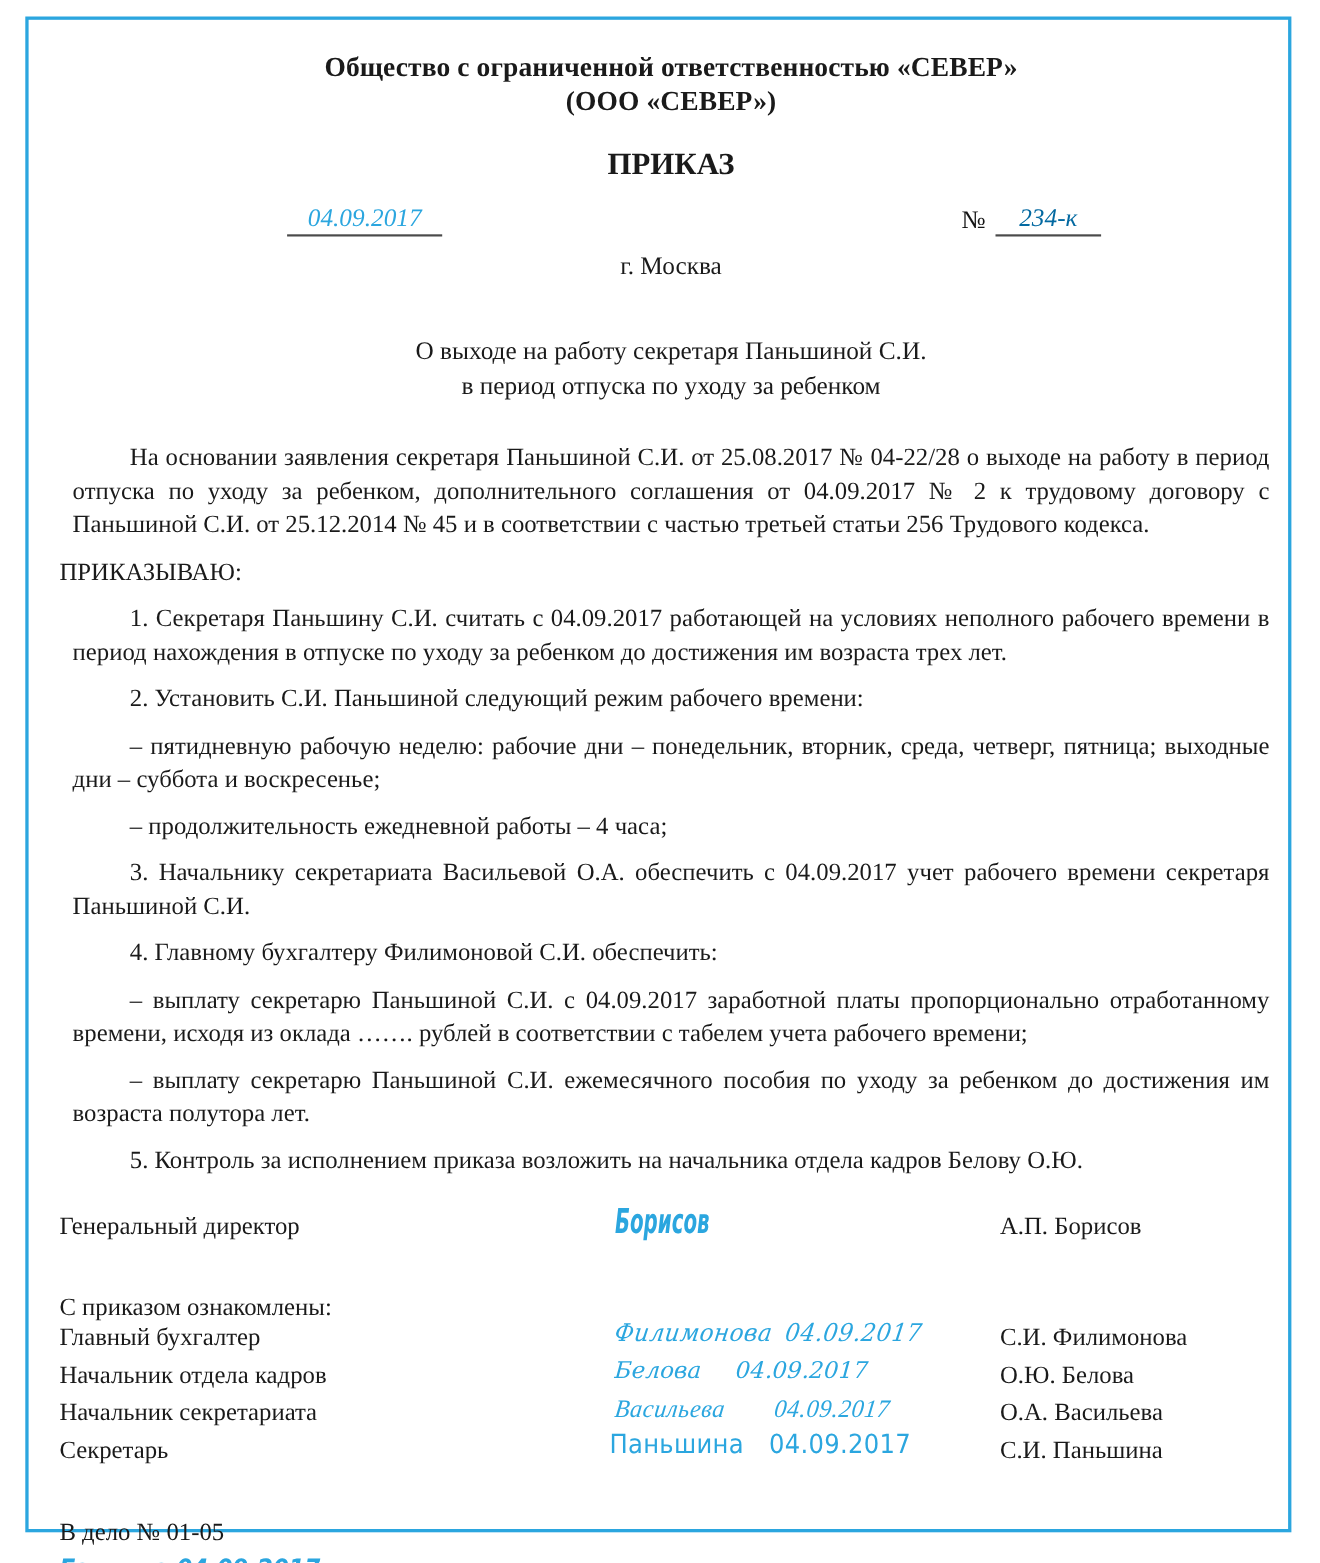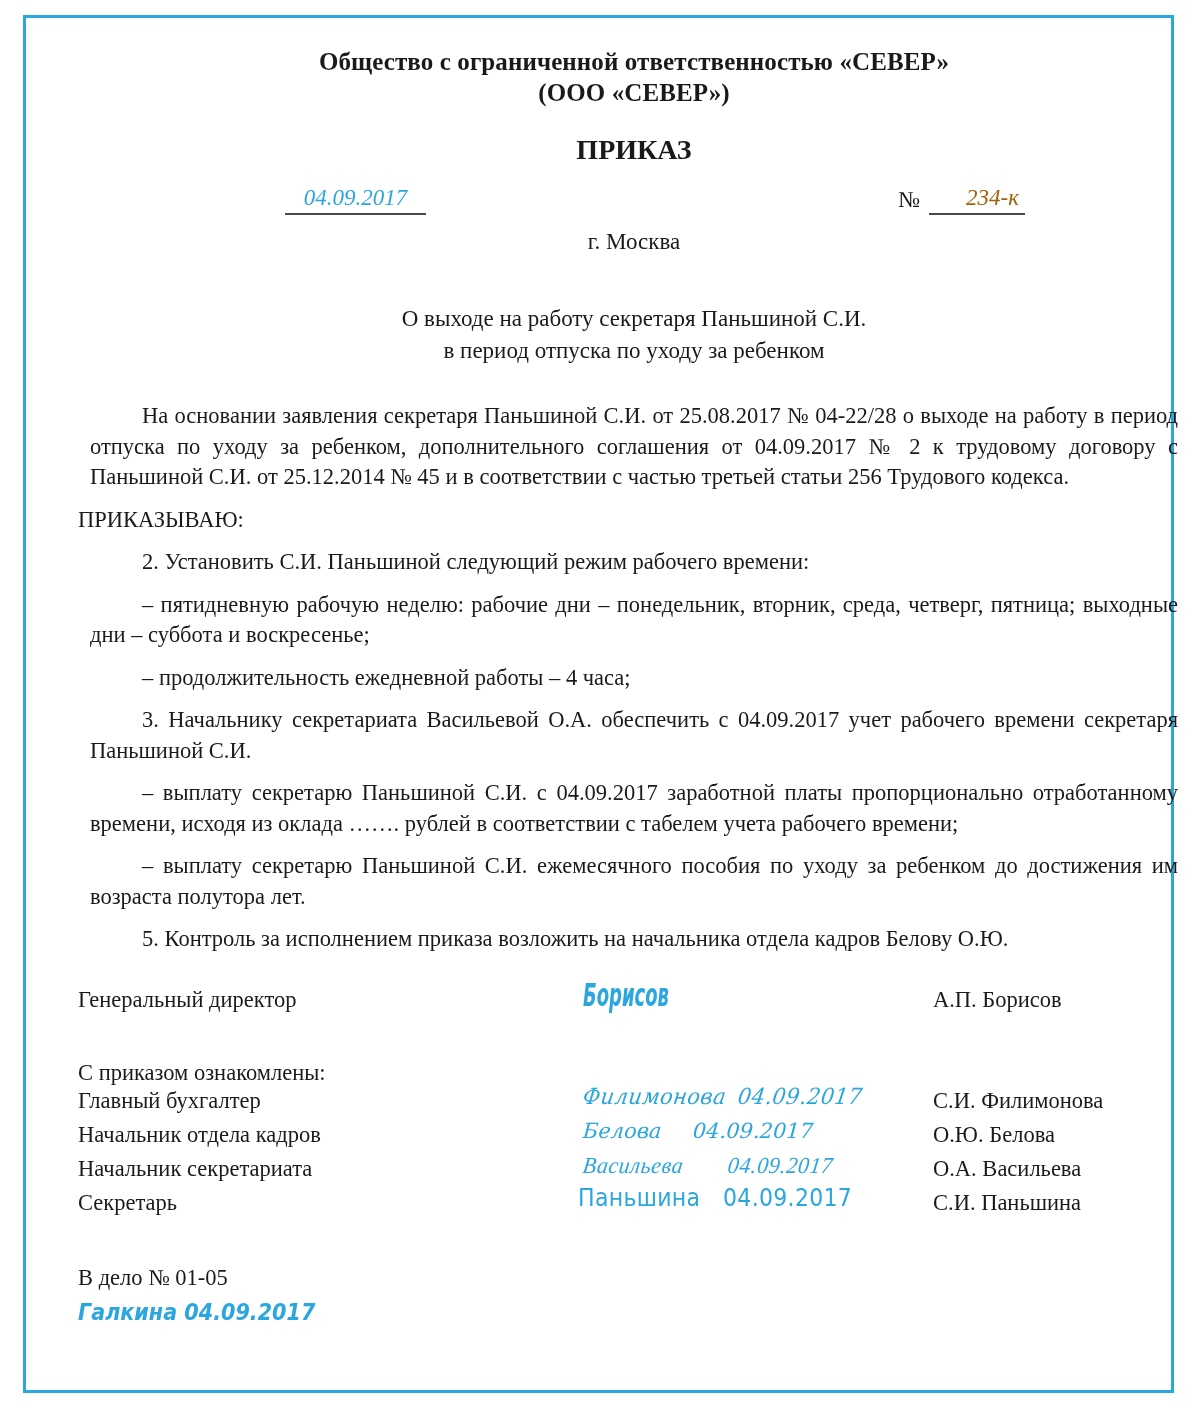--- a/index.html
+++ b/index.html
@@ -24,21 +24,21 @@
     top: 15px;
     width: 1151px;
     height: 1378px;
     border: 3px solid #2ba6df;
     box-sizing: border-box;
     background: #ffffff;
   }
 
   #doc-page {
     position: absolute;
-    left: 52px;
+    left: 28px;
     top: 28px;
     width: 1112px;
     height: 1350px;
   }
 
   
   .hdr-line {
     text-align: center;
     font-weight: bold;
     font-size: 25px;
@@ -80,24 +80,24 @@
     gap: 9px;
   }
   #number-label {
     font-size: 23px;
     color: #141414;
     padding-bottom: 2px;
   }
   #number-field {
     min-width: 84px;
     padding: 0 6px 2px 6px;
-    text-align: right;
-    font-style: italic;
-    font-size: 23px;
-    color: #a16207;
+    text-align: center;
+    font-style: italic;
+    font-size: 23px;
+    color: #0369a1;
     border-bottom: 2px solid #4a4a4a;
   }
   #city-line {
     text-align: center;
     font-size: 23px;
     line-height: 30px;
     margin-top: 8px;
   }
 
   
@@ -244,24 +244,26 @@
     <div id="city-line">г. Москва</div>
 
     <div id="subject-block">
       <div>О выходе на работу секретаря Паньшиной С.И.</div>
       <div>в период отпуска по уходу за ребенком</div>
     </div>
 
     <div id="body-block">
       <p class="para-indent">На основании заявления секретаря Паньшиной С.И. от 25.08.2017 № 04-22/28 о выходе на работу в период отпуска по уходу за ребенком, дополнительного соглашения от 04.09.2017 № 2 к трудовому договору с Паньшиной С.И. от 25.12.2014 № 45 и в соответствии с частью третьей статьи 256 Трудового кодекса.</p>
       <p class="para-flush">ПРИКАЗЫВАЮ:</p>
+      <p class="para-indent">1. Секретаря Паньшину С.И. считать с 04.09.2017 работающей на условиях неполного рабочего времени в период нахождения в отпуске по уходу за ребенком до достижения им возраста трех лет.</p>
       <p class="para-indent">2. Установить С.И. Паньшиной следующий режим рабочего времени:</p>
       <p class="para-indent">– пятидневную рабочую неделю: рабочие дни – понедельник, вторник, среда, четверг, пятница; выходные дни – суббота и воскресенье;</p>
       <p class="para-indent">– продолжительность ежедневной работы – 4 часа;</p>
       <p class="para-indent">3. Начальнику секретариата Васильевой О.А. обеспечить с 04.09.2017 учет рабочего времени секретаря Паньшиной С.И.</p>
+      <p class="para-indent">4. Главному бухгалтеру Филимоновой С.И. обеспечить:</p>
       <p class="para-indent">– выплату секретарю Паньшиной С.И. с 04.09.2017 заработной платы пропорционально отработанному времени, исходя из оклада ……. рублей в соответствии с табелем учета рабочего времени;</p>
       <p class="para-indent">– выплату секретарю Паньшиной С.И. ежемесячного пособия по уходу за ребенком до достижения им возраста полутора лет.</p>
       <p class="para-indent para-last">5. Контроль за исполнением приказа возложить на начальника отдела кадров Белову О.Ю.</p>
     </div>
 
     <div id="signature-main">
       <span class="sig-role">Генеральный директор</span>
       <span class="sig-mark hand-a" style="left:505px; top:-6px;">Борисов</span>
       <span class="sig-name" style="left:855px; top:0;">А.П. Борисов</span>
     </div>

